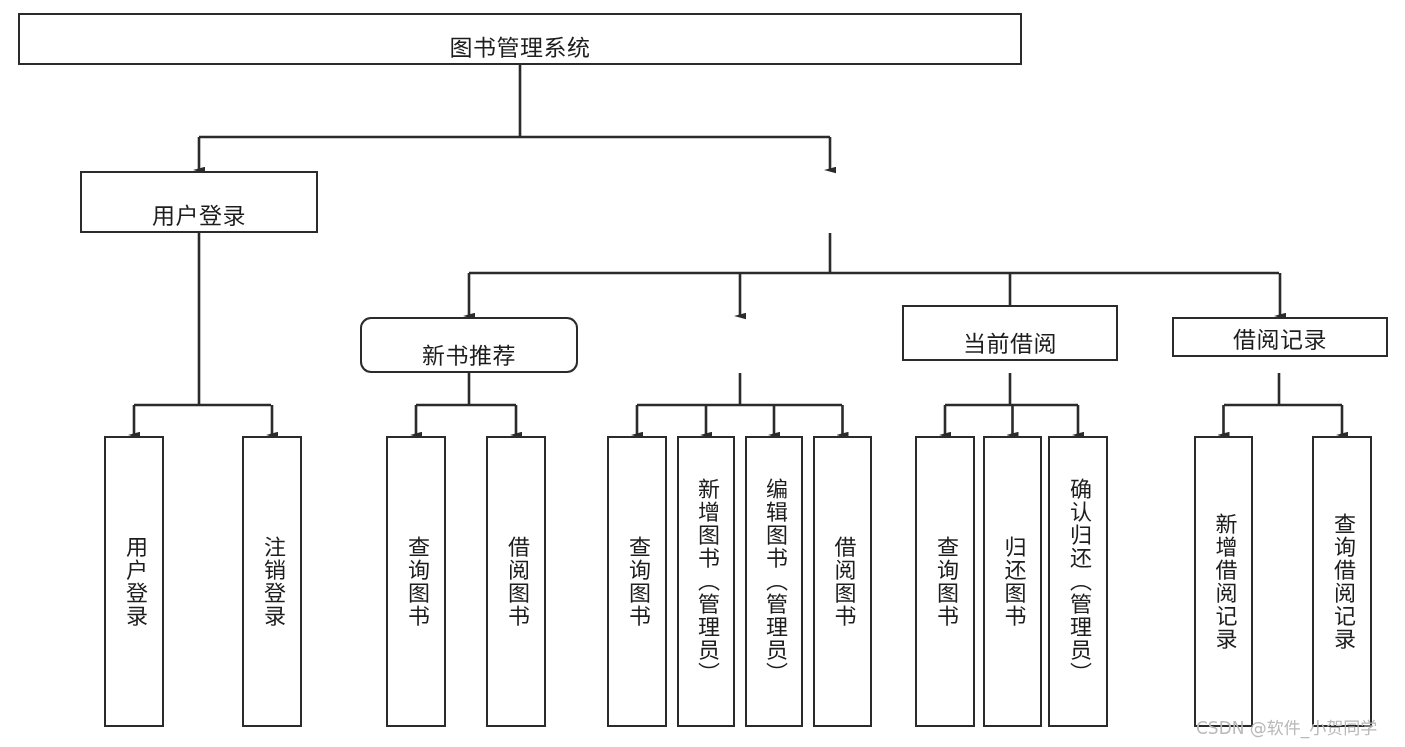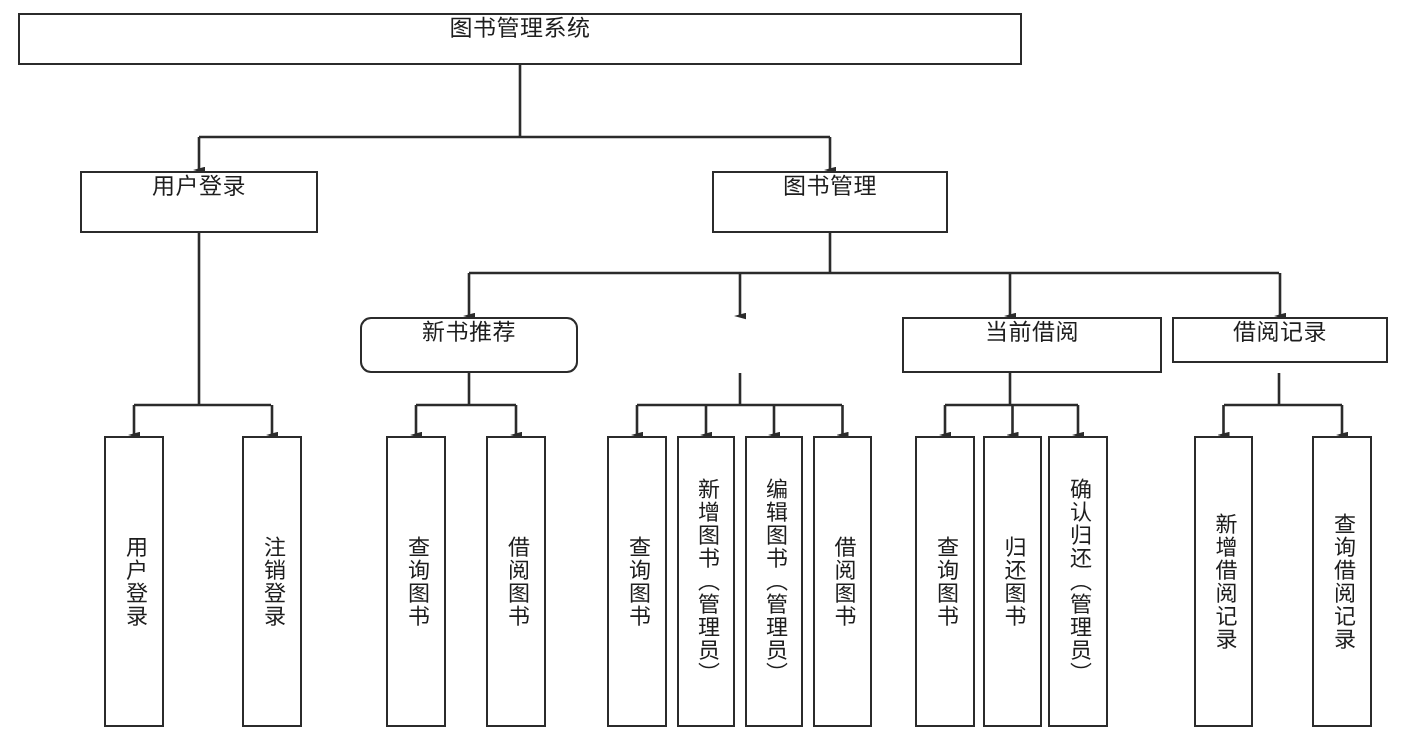--- a/index.html
+++ b/index.html
@@ -25,21 +25,21 @@
     width: 1405px;
     height: 747px;
     pointer-events: none;
   }
   .node {
     position: absolute;
     box-sizing: border-box;
     background: #ffffff;
     border: 2px solid #2b2b2b;
     display: flex;
-    align-items: flex-start;
+    align-items: flex-end;
     justify-content: center;
     color: #1d1d1d;
     z-index: 2;
   }
   .node-h {
     font-size: 23px;
     line-height: 1.2;
     letter-spacing: 0.5px;
     white-space: nowrap;
   }
@@ -112,31 +112,28 @@
       </g>
   </svg>
 
   <div class="node node-h" style="left: 18px; top: 13px; width: 1004px; height: 52px;">
     <span>图书管理系统</span>
   </div>
 
   <div class="node node-h" style="left: 80px; top: 171px; width: 238px; height: 62px;">
     <span>用户登录</span>
   </div>
-  <div class="node node-h" style="left: 712px; top: 171px; width: 236px; height: 62px;">
-    <span>图书管理</span>
-  </div>
 
   <div class="node node-h" style="left: 360px; top: 317px; width: 218px; height: 56px; border-radius: 11px;">
     <span>新书推荐</span>
   </div>
-  <div class="node node-h" style="left: 902px; top: 317px; width: 260px; height: 56px;">
+  <div class="node node-h" style="left: 902px; top: 305px; width: 216px; height: 56px;">
     <span>当前借阅</span>
   </div>
-  <div class="node node-h" style="left: 1172px; top: 317px; width: 216px; height: 46px;">
+  <div class="node node-h" style="left: 1172px; top: 317px; width: 216px; height: 40px;">
     <span>借阅记录</span>
   </div>
 
   <div class="node node-v" style="left: 104px; top: 436px; width: 60px; height: 291px;">
     <span>用户登录</span>
   </div>
   <div class="node node-v" style="left: 242px; top: 436px; width: 60px; height: 291px;">
     <span>注销登录</span>
   </div>
   <div class="node node-v" style="left: 386px; top: 436px; width: 60px; height: 291px;">
@@ -166,13 +163,14 @@
   <div class="node node-v" style="left: 1048px; top: 436px; width: 60px; height: 291px;">
     <span>确认归还（管理员）</span>
   </div>
   <div class="node node-v" style="left: 1194px; top: 436px; width: 59px; height: 291px;">
     <span>新增借阅记录</span>
   </div>
   <div class="node node-v" style="left: 1312px; top: 436px; width: 60px; height: 291px;">
     <span>查询借阅记录</span>
   </div>
 
+  <div class="watermark">CSDN @软件_小贺同学</div>
 </div>
 
 </body></html>

